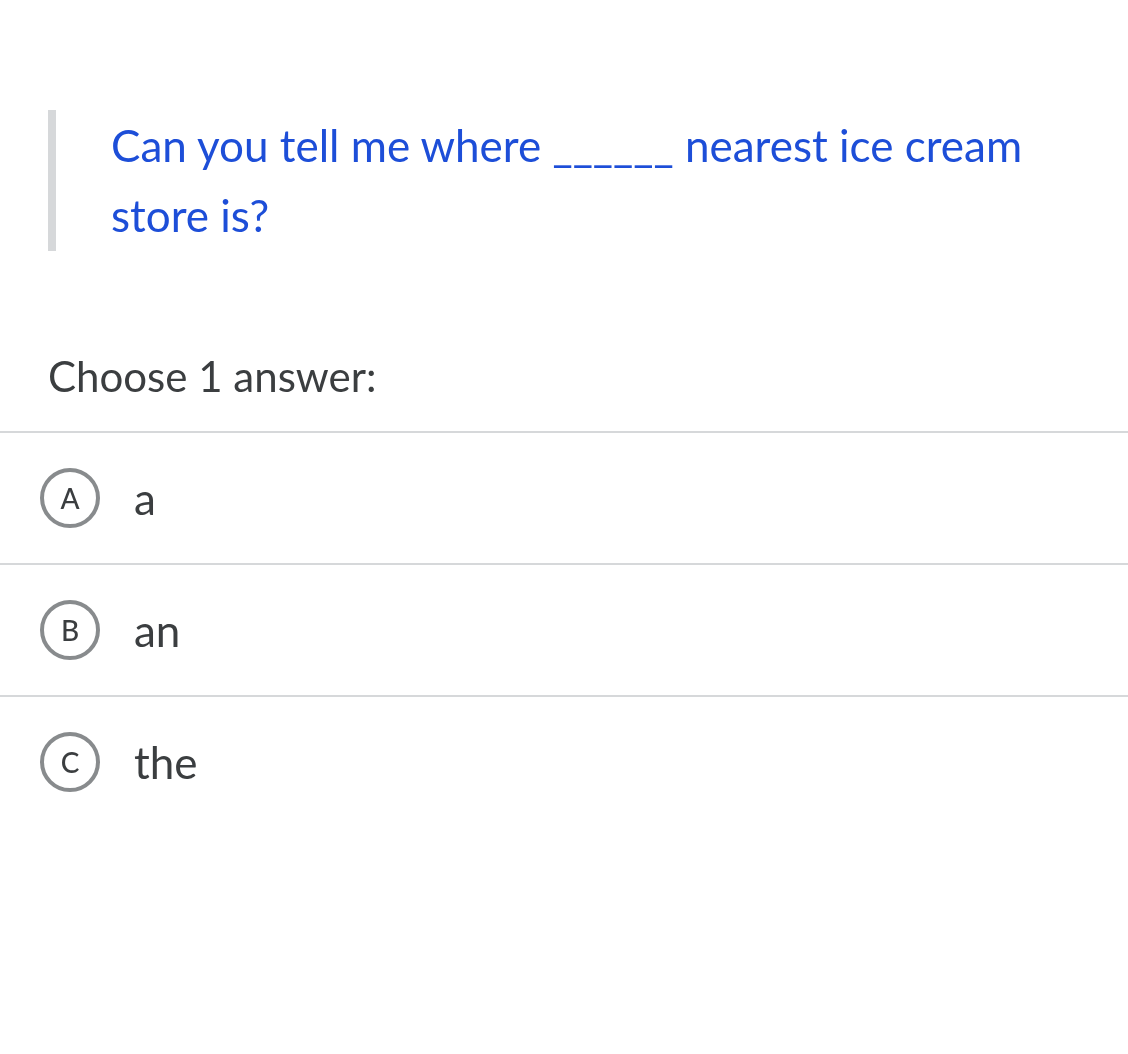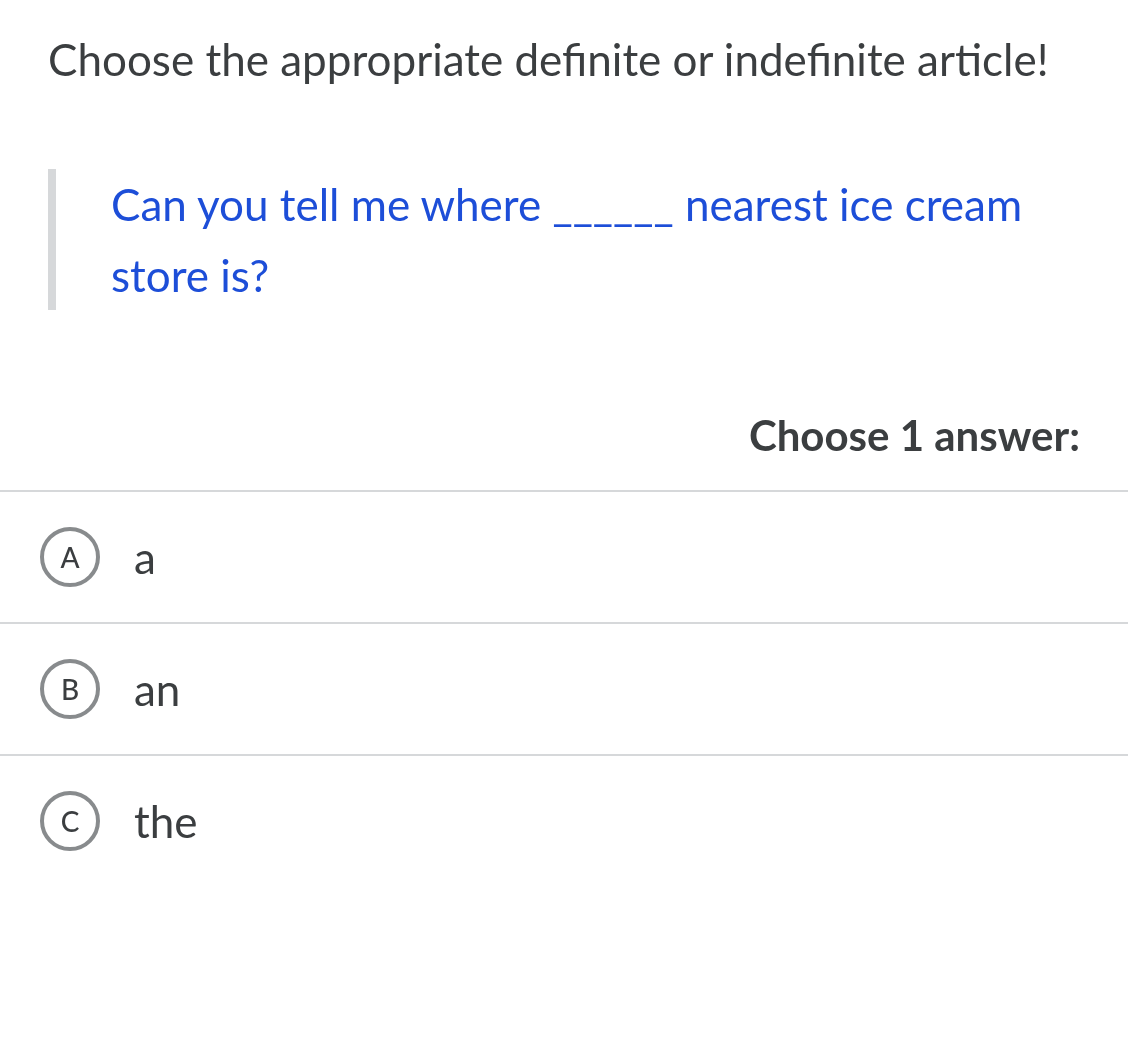--- a/index.html
+++ b/index.html
@@ -31,26 +31,25 @@
       border-left: 8px solid #d6d8da;
     }
     .quote-text {
       font-size: 44px;
       line-height: 1.6;
       color: #1d4ed8;
       font-weight: 400;
     }
     .choose-header {
       font-size: 42px;
-      font-weight: 700;
+      font-weight: 400;
       color: #3b3e40;
       padding: 0 48px;
       margin-top: 100px;
       margin-bottom: 30px;
-      text-align: right;
     }
     .options {
       width: 100%;
     }
     .option-row {
       border-top: 2px solid #d6d8da;
       padding: 35px 0 35px 40px;
       display: flex;
       align-items: center;
       gap: 34px;
@@ -77,21 +76,20 @@
     .option-text {
       font-size: 44px;
       color: #3b3e40;
       font-weight: 400;
     }
   </style>
 </head>
 <body>
 
 <div class="container">
-  <div class="instruction">Choose the appropriate definite or indefinite article!</div>
 
   <div class="quote-block">
     <div class="quote-text">Can you tell me where ______ nearest ice cream store is?</div>
   </div>
 
   <div class="choose-header">Choose 1 answer:</div>
 
   <div class="options">
     <div class="option-row">
       <div class="option-circle">

